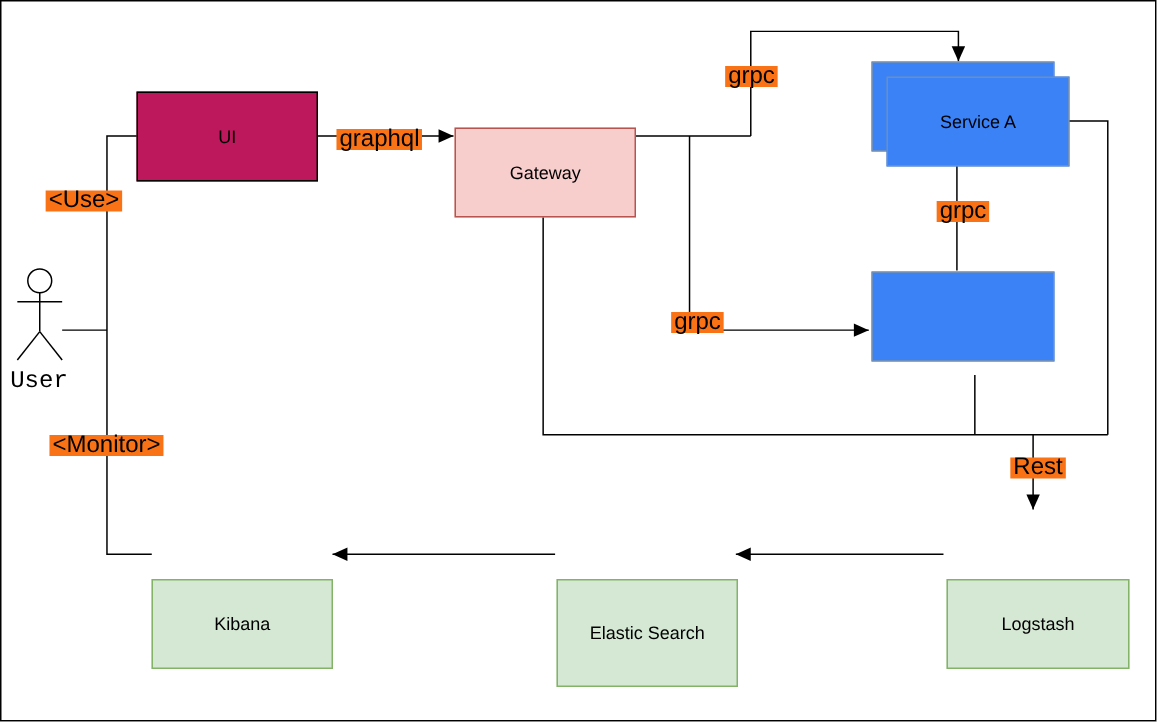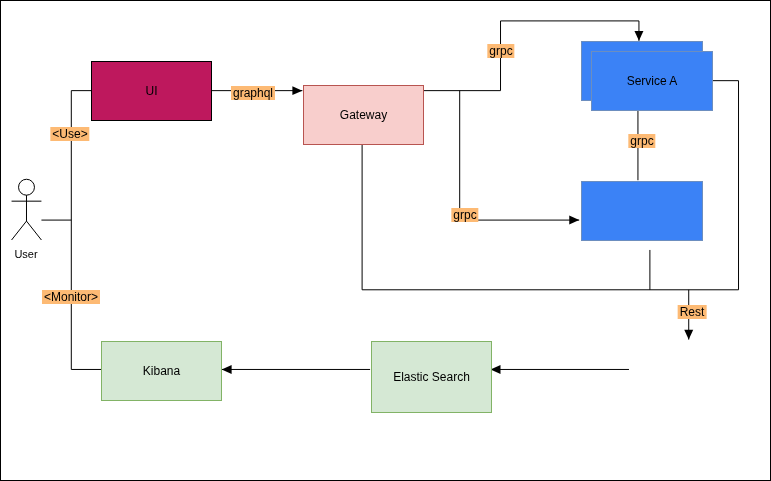--- a/index.html
+++ b/index.html
@@ -18,35 +18,36 @@
     position:absolute;
     display:flex;align-items:center;justify-content:center;
     box-sizing:border-box;
     border:1px solid #000;
     font-size:12px;
     text-align:center;
     background:#be185d;
   }
   .node.red{background:#f8cecc;border-color:#b85450;}
   .node.blue{background:#3b82f6;border-color:#6c8ebf;}
-  .node.green{background:#d5e8d4;border-color:#82b366;}
+  .node.green{background:#d5e8d4;border-color:#82b366;margin-top:45px;}
   .edge-label{
     position:absolute;
     transform:translate(-50%,-50%);
-    background:#fdba74;
+    background:#f97316;
     padding:0 2px;
-    font-size:12px;
+    font-size:16px;
     white-space:nowrap;
     line-height:14px;
   }
   .actor-label{
     position:absolute;
     transform:translate(-50%,-50%);
-    font-size:11px;
+    font-size:16px;
     white-space:nowrap;
+    font-family:Liberation Mono, monospace;
   }
 </style>
 </head>
 <body>
 
 <div id="canvas">
 
   <svg id="edges" viewBox="0 0 771 481" xmlns="http://www.w3.org/2000/svg">
     <defs>
       <marker id="arrow" markerWidth="12" markerHeight="12" refX="11" refY="6" orient="auto" markerUnits="userSpaceOnUse">
@@ -105,24 +106,27 @@
   <div class="node blue" style="left:580px;top:180px;width:122px;height:60px;"></div>
 
   <div class="node green" style="left:100px;top:340px;width:121px;height:60px;">
     <span>Kibana</span>
   </div>
 
   <div class="node green" style="left:370px;top:340px;width:121px;height:72px;">
     <span>Elastic Search</span>
   </div>
 
+  <div class="node green" style="left:630px;top:340px;width:122px;height:60px;">
+    <span>Logstash</span>
+  </div>
 
   <span class="actor-label" style="left:25px;top:253px;">User</span>
 
   <span class="edge-label" style="left:252px;top:92px;">graphql</span>
-  <span class="edge-label" style="left:69px;top:133px;">&lt;Use&gt;</span>
+  <span class="edge-label" style="left:55px;top:133px;">&lt;Use&gt;</span>
   <span class="edge-label" style="left:70px;top:296px;">&lt;Monitor&gt;</span>
   <span class="edge-label" style="left:500px;top:50px;">grpc</span>
   <span class="edge-label" style="left:464px;top:214px;">grpc</span>
   <span class="edge-label" style="left:641px;top:140px;">grpc</span>
   <span class="edge-label" style="left:691px;top:311px;">Rest</span>
 
 </div>
 
 </body></html>

